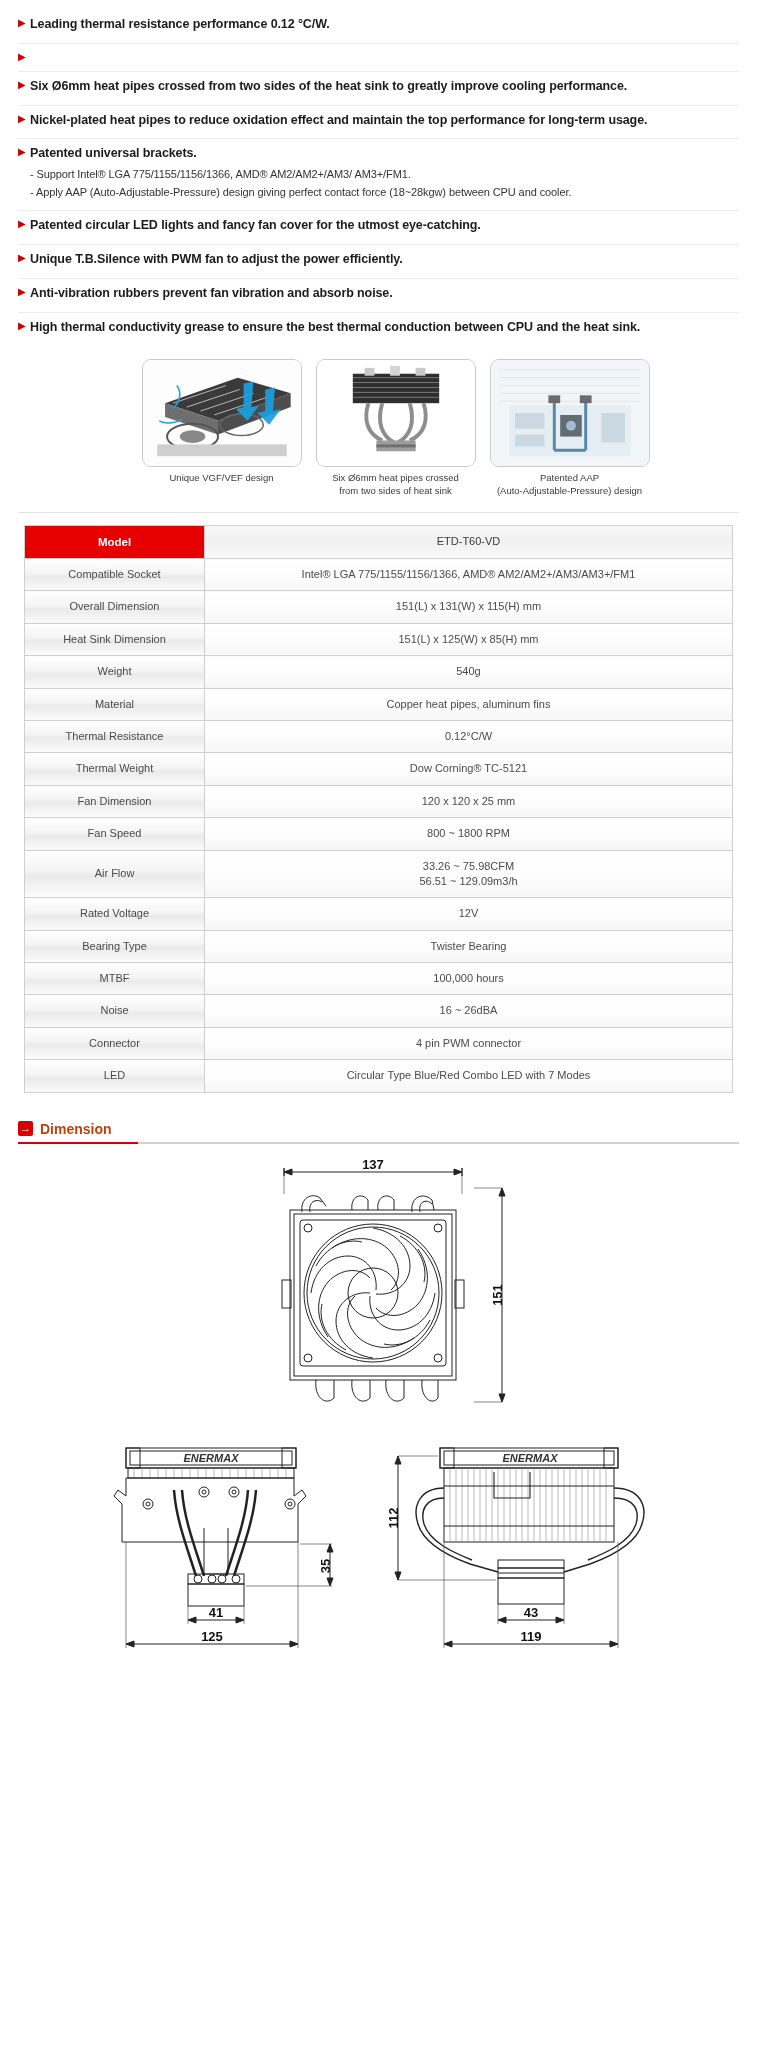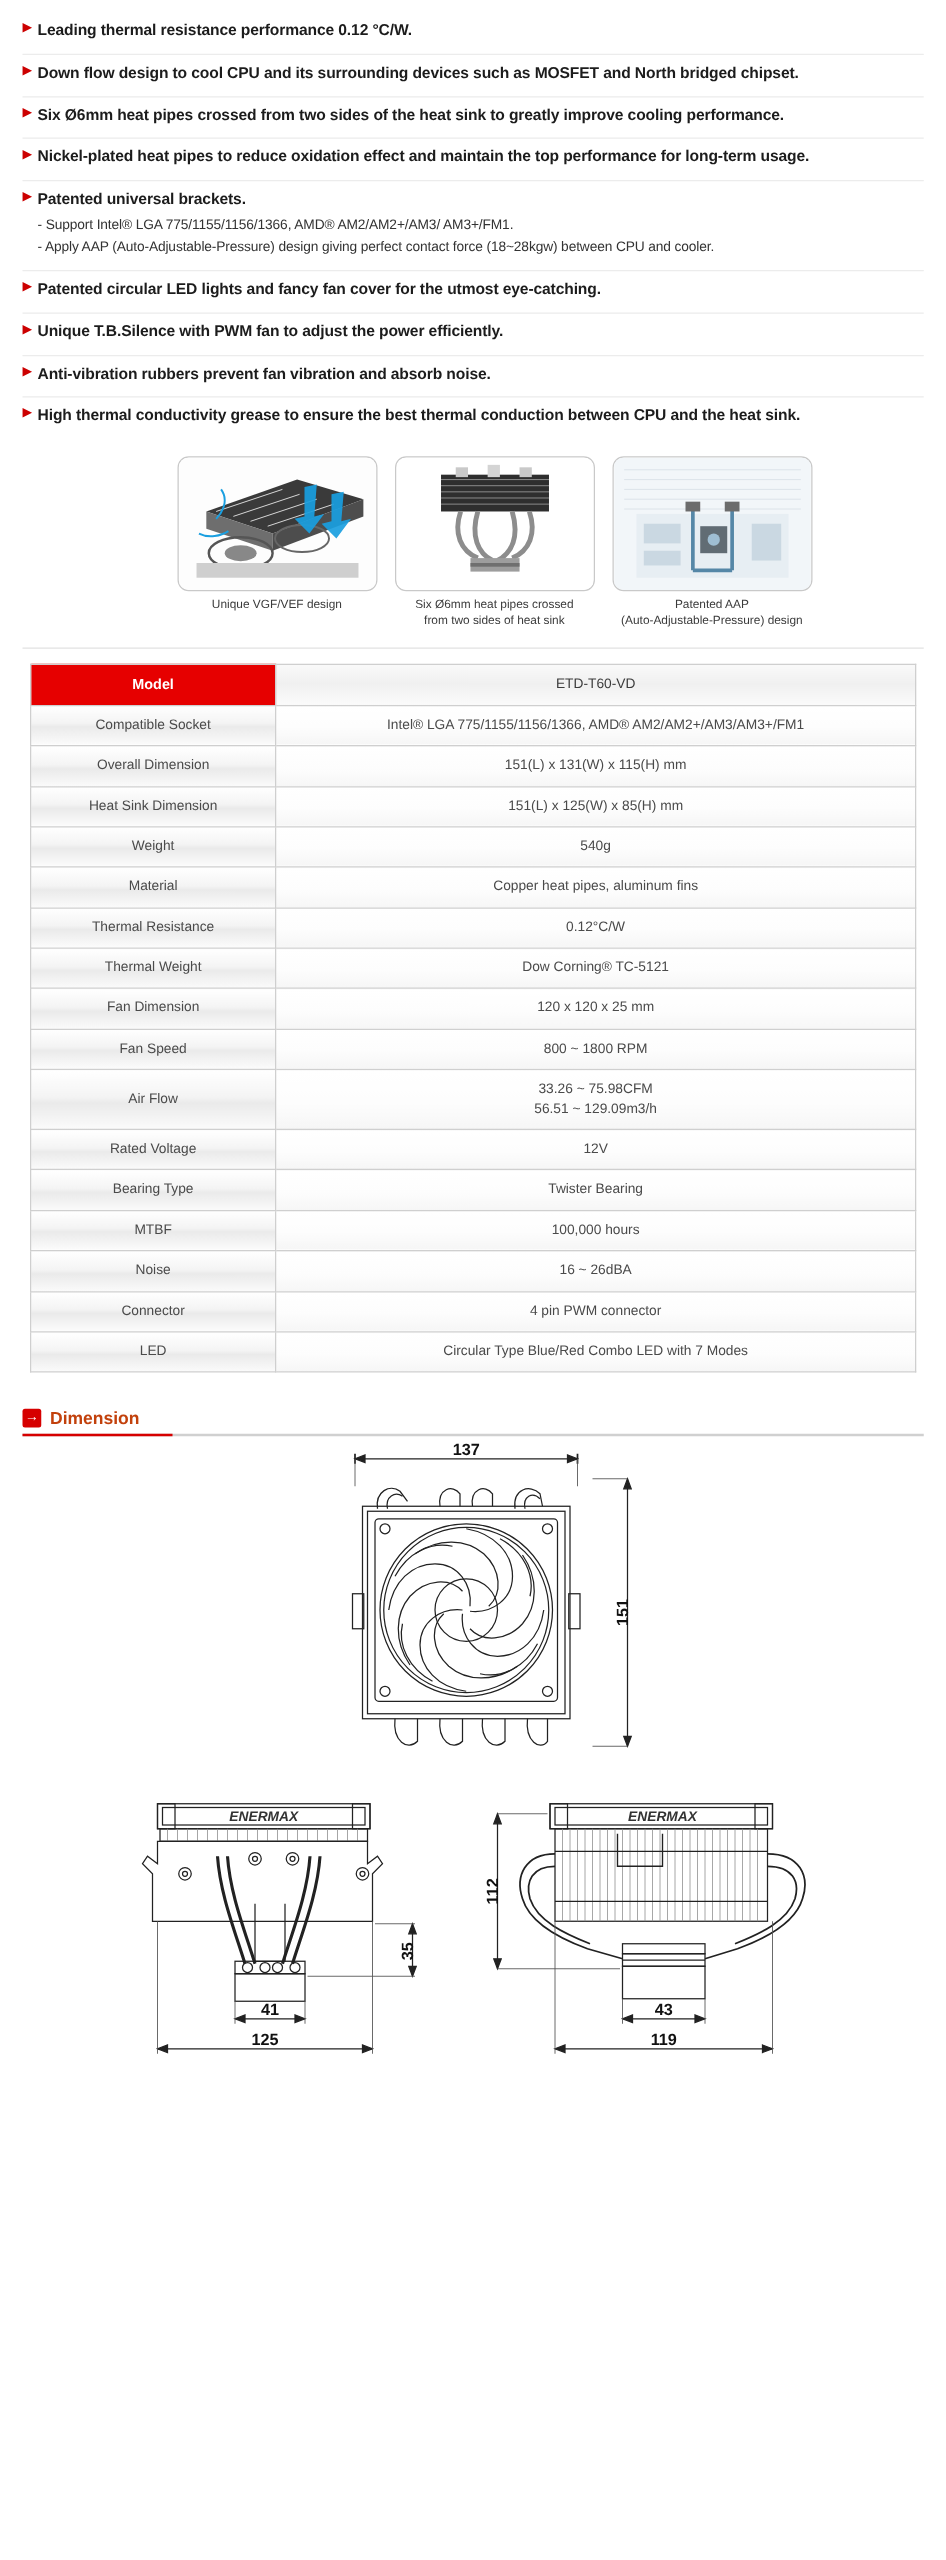--- a/index.html
+++ b/index.html
@@ -93,21 +93,21 @@
   table.spec td {
     border: 1px solid #cfcfcf;
     padding: 8px 6px;
     text-align: center;
     vertical-align: middle;
     font-size: 11px;
     color: #4a4a4a;
     line-height: 1.4;
   }
   td.label-cell {
-    width: 196px;
+    width: 180px;
     background: linear-gradient(to bottom, #ffffff 0%, #f4f4f4 45%, #eaeaea 55%, #fbfbfb 100%);
   }
   td.value-cell {
     background: linear-gradient(to bottom, #ffffff 0%, #fdfdfd 55%, #f6f6f6 100%);
   }
   tr.head td.label-cell {
     background: #e60000;
     color: #ffffff;
     font-weight: bold;
     font-size: 11.5px;
@@ -146,21 +146,21 @@
     background: #d0d0d0;
     position: relative;
   }
   .dim-rule::before {
     content: "";
     position: absolute;
     left: 0; top: 0;
     width: 120px; height: 2px;
     background: #d60000;
   }
-  .drawings { }
+  .drawings { padding-top: 10px; }
   .draw-row { display: flex; justify-content: center; }
   .draw-row.bottom { gap: 8px; padding-top: 6px; }
   svg.tech { display: block; }
   .dimtxt {
     font-family: "Liberation Sans", sans-serif;
     font-size: 13px;
     font-weight: bold;
     fill: #111;
   }
 </style>
@@ -170,21 +170,20 @@
 <div class="features">
   <div class="feature">
     <div class="feature-main">
       <span class="bullet-arrow">▶</span>
       <span class="feature-text">Leading thermal resistance performance 0.12 °C/W.</span>
     </div>
   </div>
   <div class="feature">
     <div class="feature-main">
       <span class="bullet-arrow">▶</span>
-      <span class="feature-text">Down flow design to cool CPU and its surrounding devices such as MOSFET and North bridged chipset.</span>
     </div>
   </div>
   <div class="feature">
     <div class="feature-main">
       <span class="bullet-arrow">▶</span>
       <span class="feature-text">Six Ø6mm heat pipes crossed from two sides of the heat sink to greatly improve cooling performance.</span>
     </div>
   </div>
   <div class="feature">
     <div class="feature-main">

